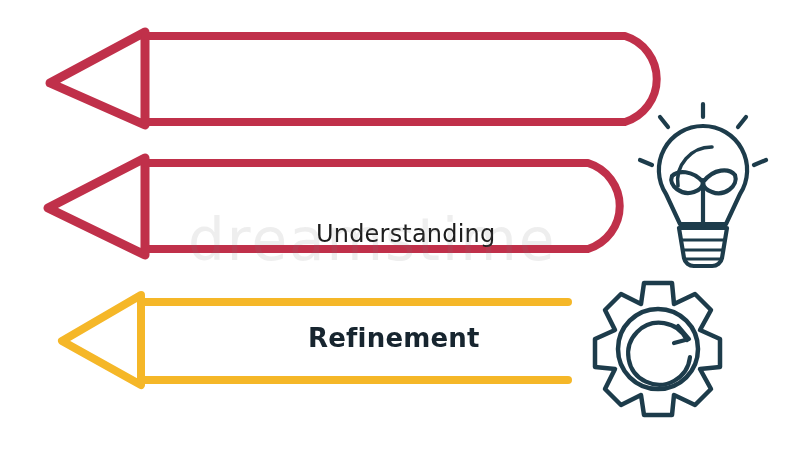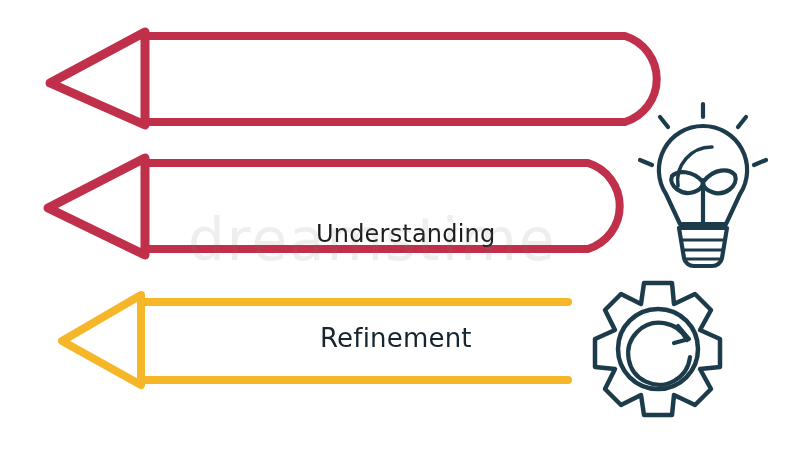--- a/index.html
+++ b/index.html
@@ -40,24 +40,24 @@
   #label-understanding {
     left: 316px;
     top: 194px;
     font-size: 24px;
     font-weight: normal;
     color: #1C1C1C;
     letter-spacing: 0.2px;
     margin-top: 28px;
   }
   #label-refinement {
-    left: 320px;
+    left: 308px;
     top: 325px;
     font-size: 26px;
-    font-weight: normal;
+    font-weight: bold;
     color: #17252F;
     letter-spacing: 0.2px;
   }
   #watermark {
     position: absolute;
     left: 188px;
     top: 206px;
     font-size: 58px;
     font-weight: normal;
     color: rgba(120,120,120,0.13);

